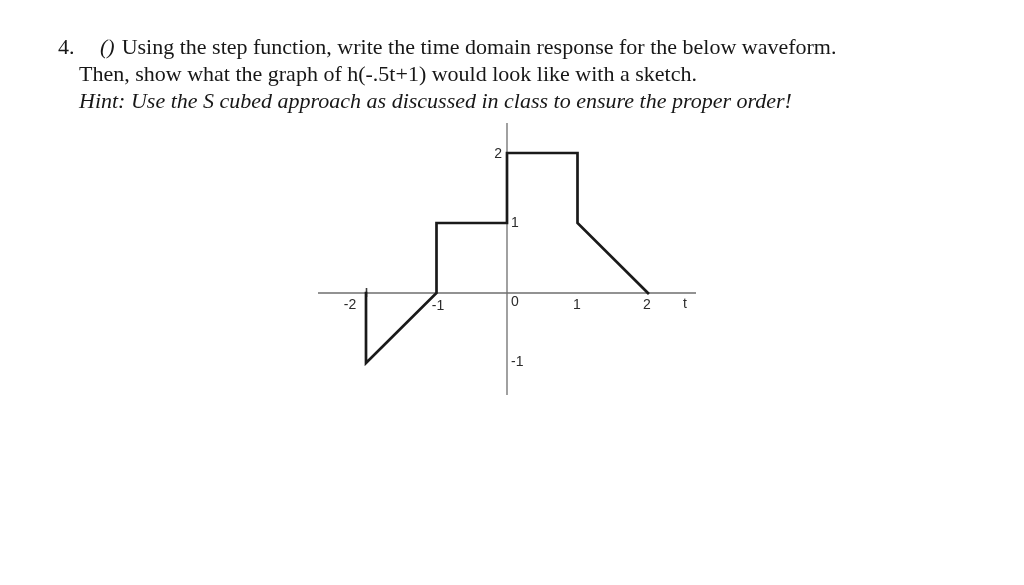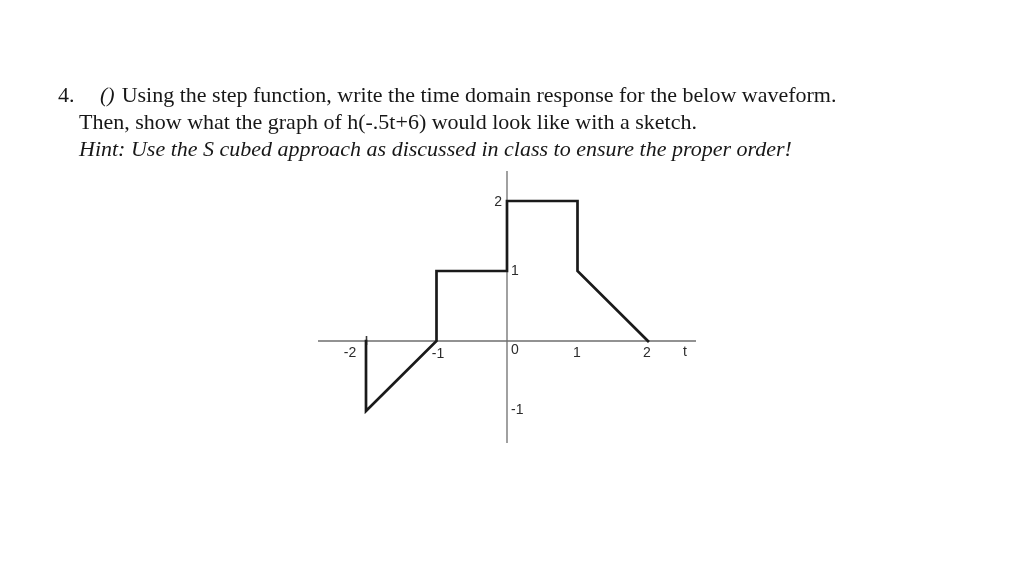--- a/index.html
+++ b/index.html
@@ -4,21 +4,20 @@
 <style>
   html, body { margin: 0; padding: 0; background: #ffffff; }
   .page {
     position: relative;
     width: 1024px;
     height: 482px;
     background: #ffffff;
     overflow: hidden;
     font-family: "Liberation Serif", serif;
     color: #141414;
-    margin-top: 48px;
   }
   .problem {
     position: absolute;
     left: 58px;
     top: 33px;
     font-size: 22px;
     line-height: 27px;
     white-space: nowrap;
     color: #171717;
   }
@@ -46,21 +45,21 @@
     fill: #2b2b2b;
   }
 </style>
 </head>
 <body>
 
 <div class="page">
 
   <div class="problem">
     <div class="pline l1"><span class="pnum">4.</span><span class="pmarker">()</span><span>Using the step function, write the time domain response for the below waveform.</span></div>
-    <div class="pline l2">Then, show what the graph of h(-.5t+6) would look like with a sketch.</div>
+    <div class="pline l2">Then, show what the graph of h(-.5t+1) would look like with a sketch.</div>
     <div class="pline l3">Hint: Use the S cubed approach as discussed in class to ensure the proper order!</div>
   </div>
 
   <svg class="graph" width="400" height="290" viewBox="0 0 400 290" xmlns="http://www.w3.org/2000/svg">
     <line class="axis" x1="8" y1="173" x2="386" y2="173"></line>
     <line class="axis" x1="197" y1="3" x2="197" y2="275"></line>
     <line class="tick" x1="56.5" y1="168" x2="56.5" y2="177"></line>
     <polyline id="waveform" class="wave" points="56.0,173.0 56.0,243.0 126.5,173.0 126.5,103.0 197.0,103.0 197.0,33.0 267.5,33.0 267.5,103.0 338.0,173.0"></polyline>
 
     <text class="lbl" x="40" y="189" text-anchor="middle">-2</text>

